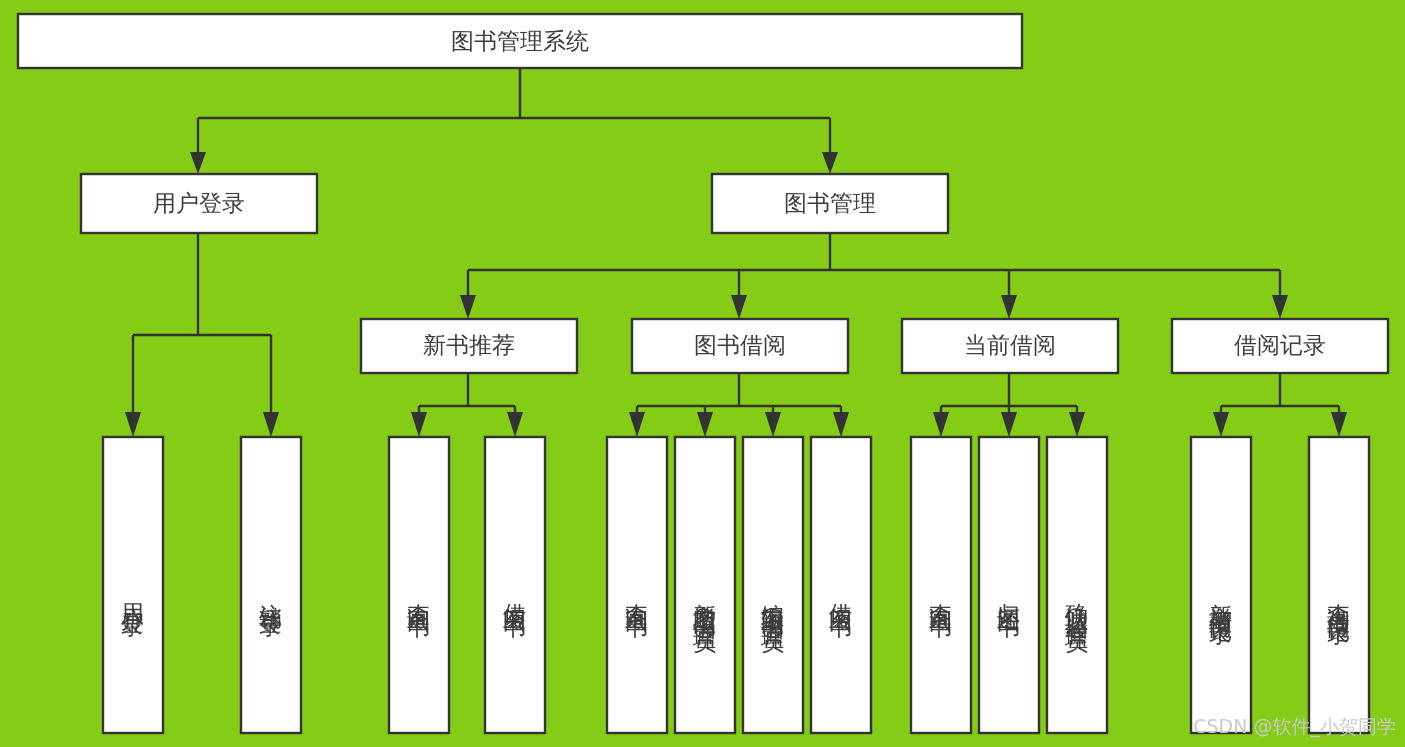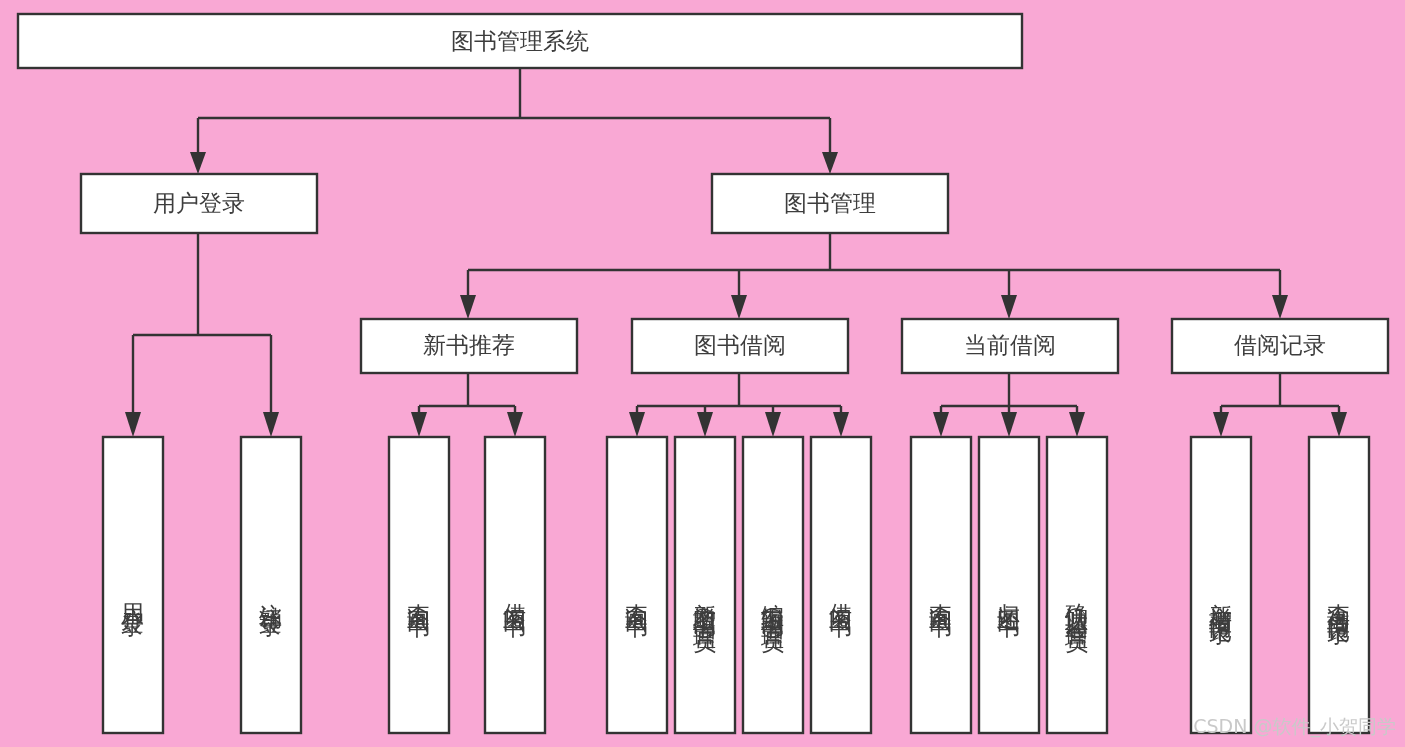--- a/index.html
+++ b/index.html
@@ -11,21 +11,21 @@
   body {
     font-family: "DejaVu Sans", "Liberation Sans", sans-serif;
     width: 1405px;
     height: 747px;
     overflow: hidden;
   }
   #diagram-root {
     position: relative;
     width: 1405px;
     height: 747px;
-    background: #f9a8d4;
+    background: #84cc16;
   }
   svg#flowchart {
     position: absolute;
     top: 0;
     left: 0;
     width: 1405px;
     height: 747px;
     display: block;
   }
   .node-box {

